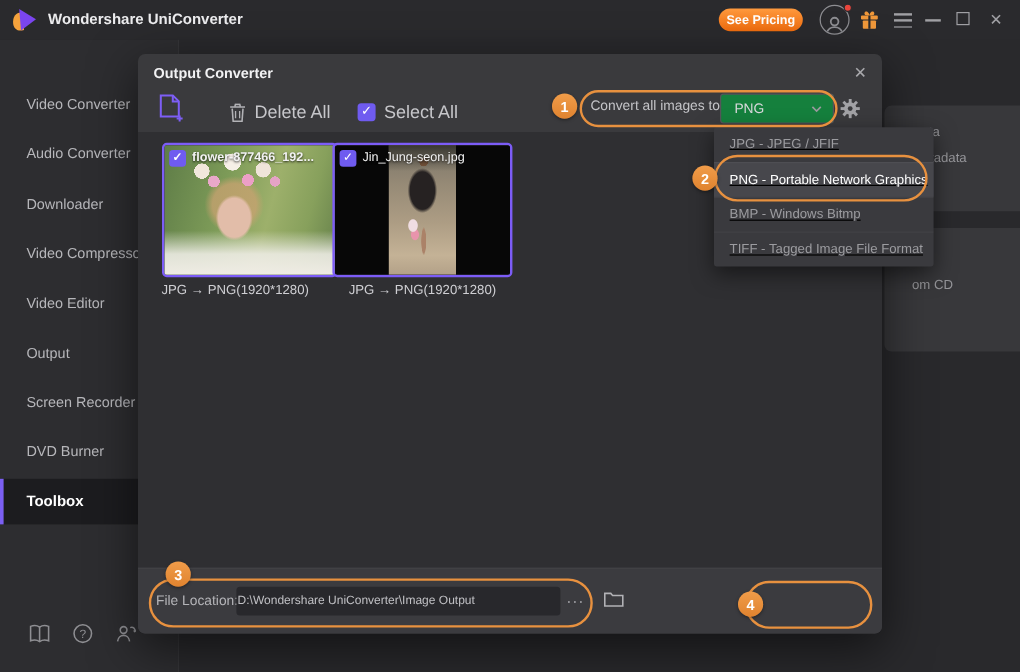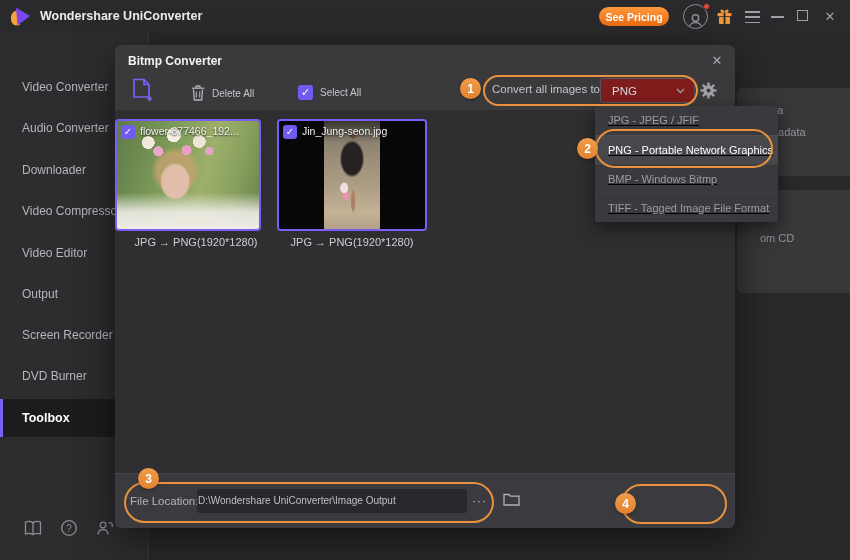--- a/index.html
+++ b/index.html
@@ -44,26 +44,26 @@
   
   .dialog { position:absolute; left:115px; top:45px; width:620px; height:483px; background:#3a3a3d;
     border-radius:6px; box-shadow:0 12px 40px rgba(0,0,0,.55); z-index:10; }
   .dlg-title { position:absolute; left:13px; top:9px; font-size:12px; font-weight:bold; color:#f2f2f4; }
   .dlg-close { position:absolute; left:592px; top:5px; width:20px; height:20px; color:#a8a8ac; font-size:13px;
     display:flex; align-items:center; justify-content:center; cursor:pointer; }
   .dlg-close::before { content:"✕"; }
 
   .tb-addfile { position:absolute; left:17px; top:33px; cursor:pointer; }
   .tb-group { position:absolute; top:40px; display:flex; align-items:center; gap:7px; cursor:pointer; }
-  .tb-label { font-size:10px; color:#c6c6ca; }
+  .tb-label { font-size:15px; color:#c6c6ca; }
   .checkbox { width:15px; height:15px; border-radius:3px; background:#6f5bf0; position:relative; cursor:pointer; flex:none; }
   .checkbox::after { content:"✓"; position:absolute; left:0; top:0; width:15px; height:15px;
     color:#fff; font-size:11px; line-height:15px; text-align:center; }
   .convert-to-label { position:absolute; left:377px; top:38px; font-size:11.5px; color:#c4c4c8; }
-  .format-select { position:absolute; left:485px; top:33px; width:95px; height:25px; background:#7f1d1d;
+  .format-select { position:absolute; left:485px; top:33px; width:95px; height:25px; background:#15803d;
     border:1px solid #55555a; border-radius:3px; font-size:11.5px; color:#d8d8dc;
     display:flex; align-items:center; padding-left:11px; cursor:pointer; }
   .format-select .chev { position:absolute; right:9px; top:9px; }
   .gear { position:absolute; left:585px; top:37px; cursor:pointer; }
 
   .file-list { position:absolute; left:0; top:65px; width:620px; height:363px; background:#2f2f32; }
 
   .thumb { position:absolute; top:74px; height:112px; border:2px solid #7c5cf7; border-radius:4px;
     overflow:hidden; cursor:pointer; }
   .thumb .fname { position:absolute; left:23px; top:4px; font-size:10.5px; color:#f2f2f2;
@@ -200,21 +200,21 @@
 
   <div class="bg-card" style="left:737px; top:88px; width:113px; height:88px;">
     <div class="bg-frag" style="left:31px; top:16px;">ata</div>
     <div class="bg-frag" style="left:38px; top:38px;">tadata</div>
   </div>
   <div class="bg-card" style="left:737px; top:190px; width:113px; height:103px;">
     <div class="bg-frag" style="left:23px; top:42px;">om CD</div>
   </div>
 
   <div class="dialog">
-    <div class="dlg-title">Bitmp Converter</div>
+    <div class="dlg-title">Output Converter</div>
     <div class="dlg-close"></div>
 
     <div class="tb-addfile">
       <svg width="21" height="24" viewBox="0 0 21 24">
         <path d="M2 1.5 L12 1.5 L17 6.5 L17 19 L2 19 Z" fill="none" stroke="#7d5ef5" stroke-width="1.7"></path>
         <path d="M12 1.5 L12 6.5 L17 6.5" fill="none" stroke="#7d5ef5" stroke-width="1.7"></path>
         <line x1="15.2" y1="20.7" x2="20.2" y2="20.7" stroke="#7d5ef5" stroke-width="1.7"></line>
         <line x1="17.7" y1="18.2" x2="17.7" y2="23.2" stroke="#7d5ef5" stroke-width="1.7"></line>
       </svg>
     </div>
@@ -249,21 +249,21 @@
           <rect x="7.3" y="0.5" width="2.4" height="16" transform="rotate(45 8.5 8.5)"></rect>
           <rect x="7.3" y="0.5" width="2.4" height="16" transform="rotate(-45 8.5 8.5)"></rect>
           <circle cx="8.5" cy="8.5" r="5.2"></circle>
         </g>
         <circle cx="8.5" cy="8.5" r="2" fill="#3a3a3d"></circle>
       </svg>
     </div>
 
     <div class="file-list"></div>
 
-    <div class="thumb" style="left:0; width:146px;">
+    <div class="thumb" style="left:20px; width:146px;font-weight:bold;">
       <div class="photo1"></div>
       <span class="checkbox"></span>
       <span class="fname">flower-877466_192...</span>
     </div>
     <div class="caption" style="left:0px; width:162px;">JPG → PNG(1920*1280)</div>
 
     <div class="thumb" style="left:162px; width:150px;">
       <div class="photo2">
           <div class="strip"></div>
         </div>

